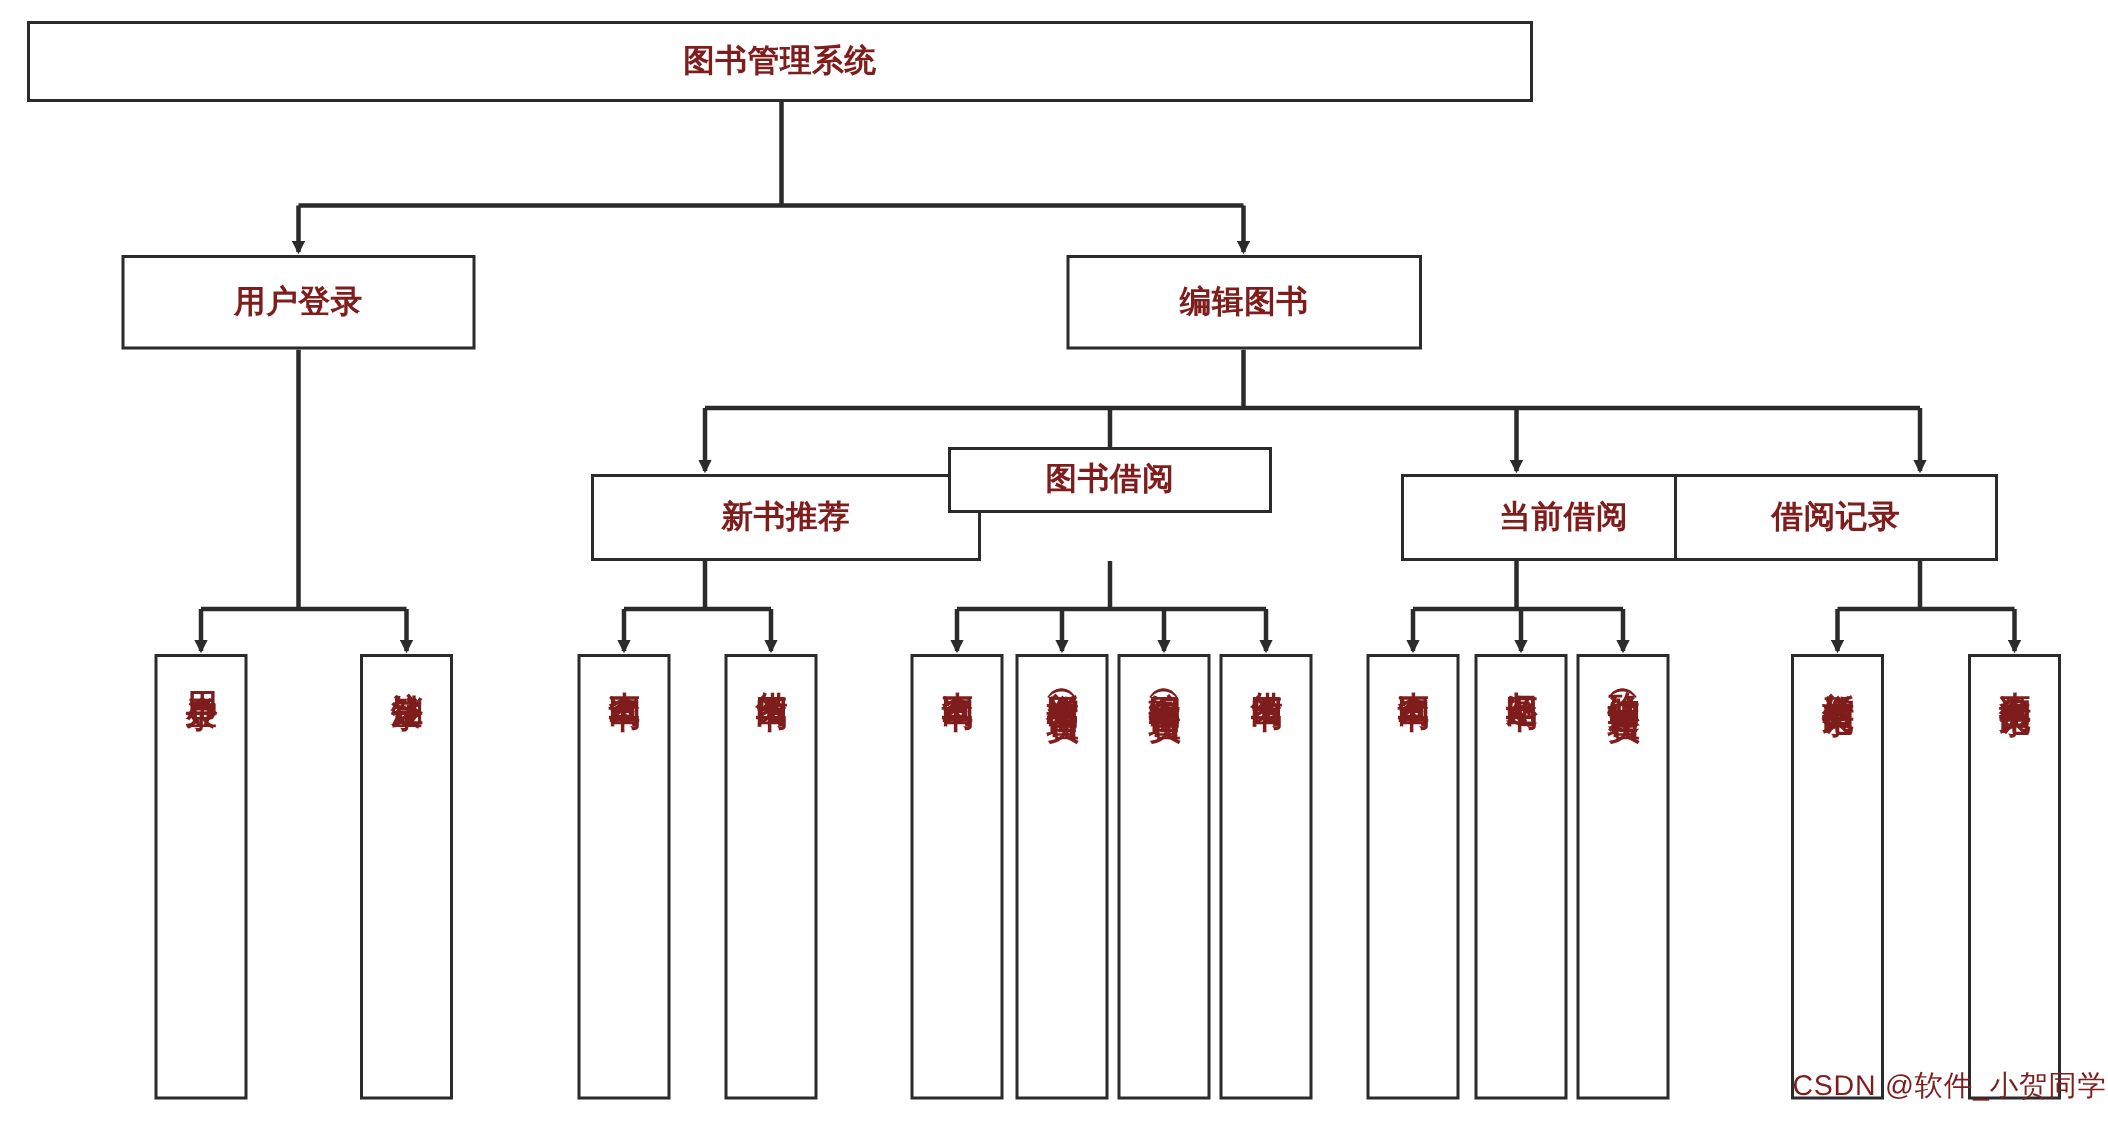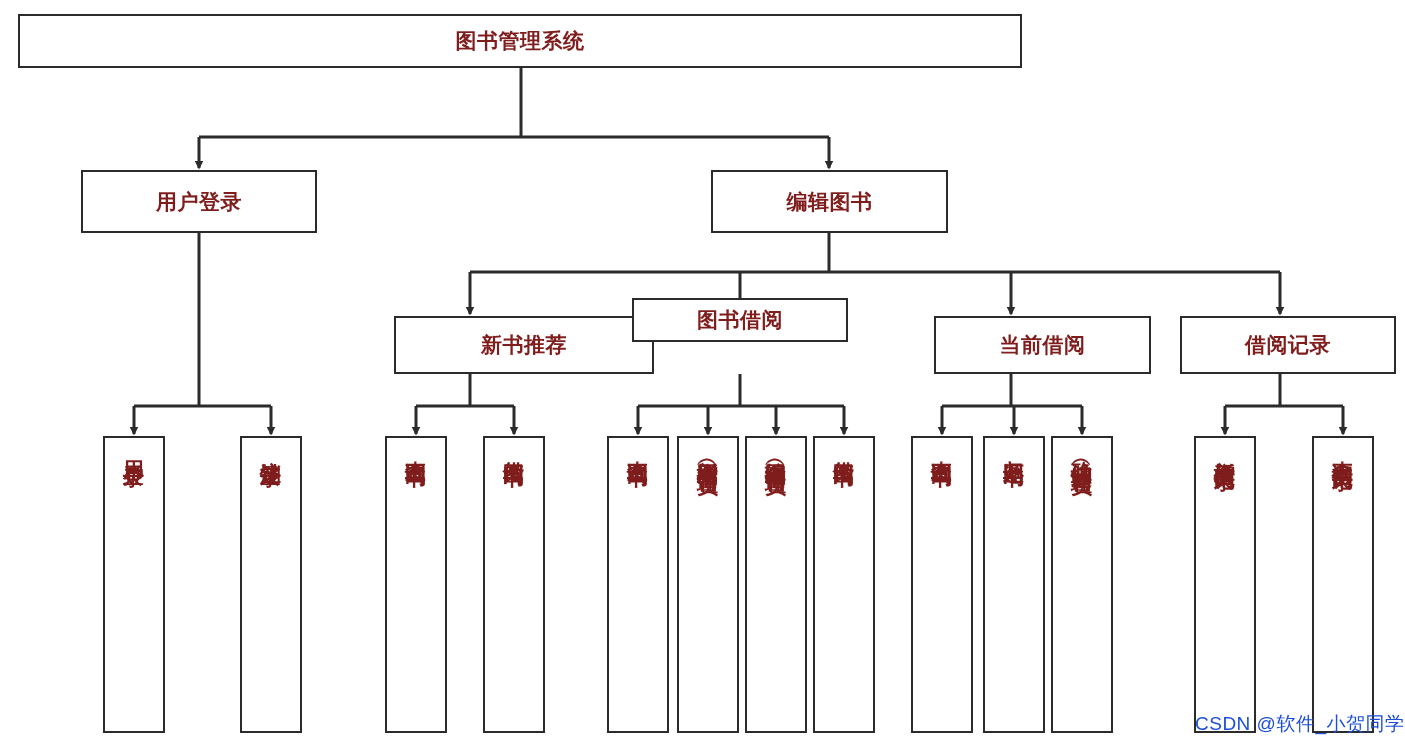--- a/index.html
+++ b/index.html
@@ -56,21 +56,21 @@
     -webkit-writing-mode: vertical-rl;
     font-size: 21px;
     line-height: 1;
     letter-spacing: 2px;
     white-space: pre-wrap;
     max-height: 100%;
   }
   .watermark {
     position: absolute;
     font-size: 19px;
-    color: #1d4ed8;
+    color: #7f1d1d;
     white-space: nowrap;
     z-index: 3;
     letter-spacing: 0.5px;
   }
 </style>
 </head>
 <body>
 
 <div id="canvas">
 
@@ -129,21 +129,21 @@
       </div>
       <div class="node" style="left: 362px; top: 316px; width: 260px; height: 58px; margin-left: 32px;">
         <span class="node-label">新书推荐</span>
       </div>
       <div class="node" style="left: 632px; top: 298px; width: 216px; height: 44px;">
         <span class="node-label">图书借阅</span>
       </div>
       <div class="node" style="left: 934px; top: 316px; width: 217px; height: 58px;">
         <span class="node-label">当前借阅</span>
       </div>
-      <div class="node" style="left: 1180px; top: 316px; width: 216px; height: 58px; align-items: center;">
+      <div class="node" style="left: 1116px; top: 316px; width: 216px; height: 58px; align-items: center;">
         <span class="node-label">借阅记录</span>
       </div>
       <div class="node vertical" style="left: 103px; top: 436px; width: 62px; height: 297px;">
         <span class="node-label">用户登录</span>
       </div>
       <div class="node vertical" style="left: 240px; top: 436px; width: 62px; height: 297px;">
         <span class="node-label">注销登录</span>
       </div>
       <div class="node vertical" style="left: 385px; top: 436px; width: 62px; height: 297px;">
         <span class="node-label">查询图书</span>

